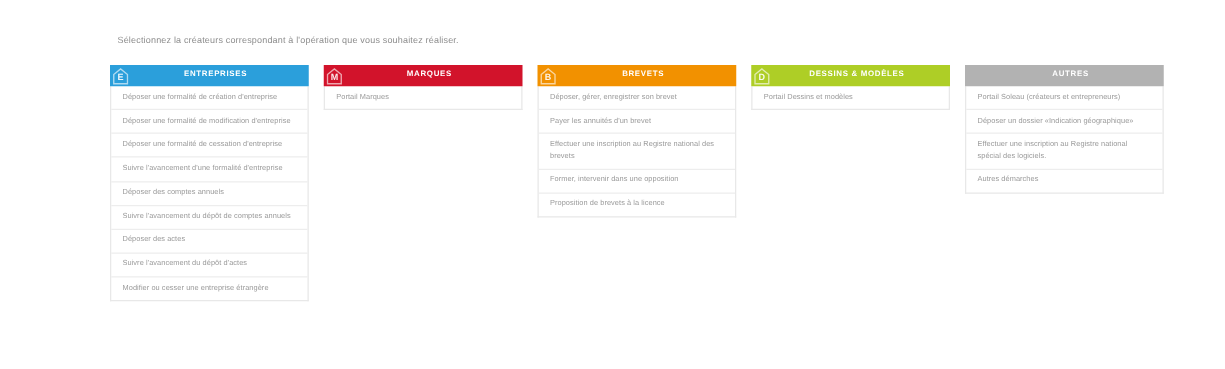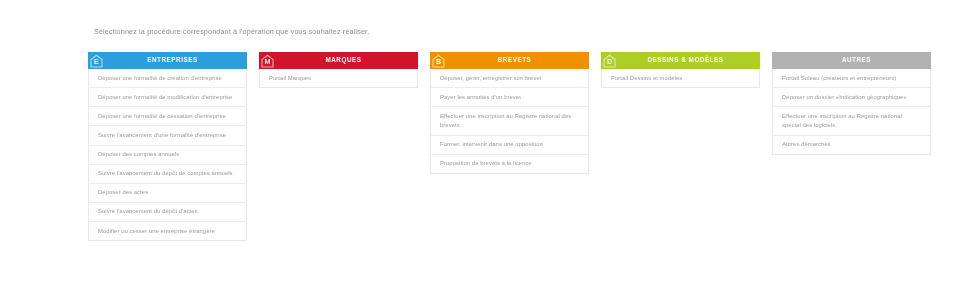--- a/index.html
+++ b/index.html
@@ -113,21 +113,21 @@
   .c-marques    .card-header { background: #d2132b; }
   .c-brevets    .card-header { background: #f29100; }
   .c-dessins    .card-header { background: #aece26; }
   .c-autres     .card-header { background: #b2b2b2; }
 </style>
 </head>
 <body>
 
 <div class="page">
 
-  <div class="intro">Sélectionnez la procédure correspondant à l'opération que vous souhaitez réaliser.</div>
+  <div class="intro">Sélectionnez la créateurs correspondant à l'opération que vous souhaitez réaliser.</div>
 
   <div class="grid">
       <div class="col c-entreprises">
         <div class="card-header">
           <span class="badge">
             <svg width="13" height="14" viewBox="0 0 13 14" aria-hidden="true">
               <path d="M1 5.6 L6.5 1.2 L12 5.6 L12 13 L1 13 Z" fill="none" stroke="rgba(255,255,255,0.62)" stroke-width="1.1"></path>
               <text x="6.5" y="10.4" text-anchor="middle" font-family="Liberation Sans, sans-serif" font-size="7.2" font-weight="bold" fill="rgba(255,255,255,0.9)">E</text>
             </svg>
           </span>

